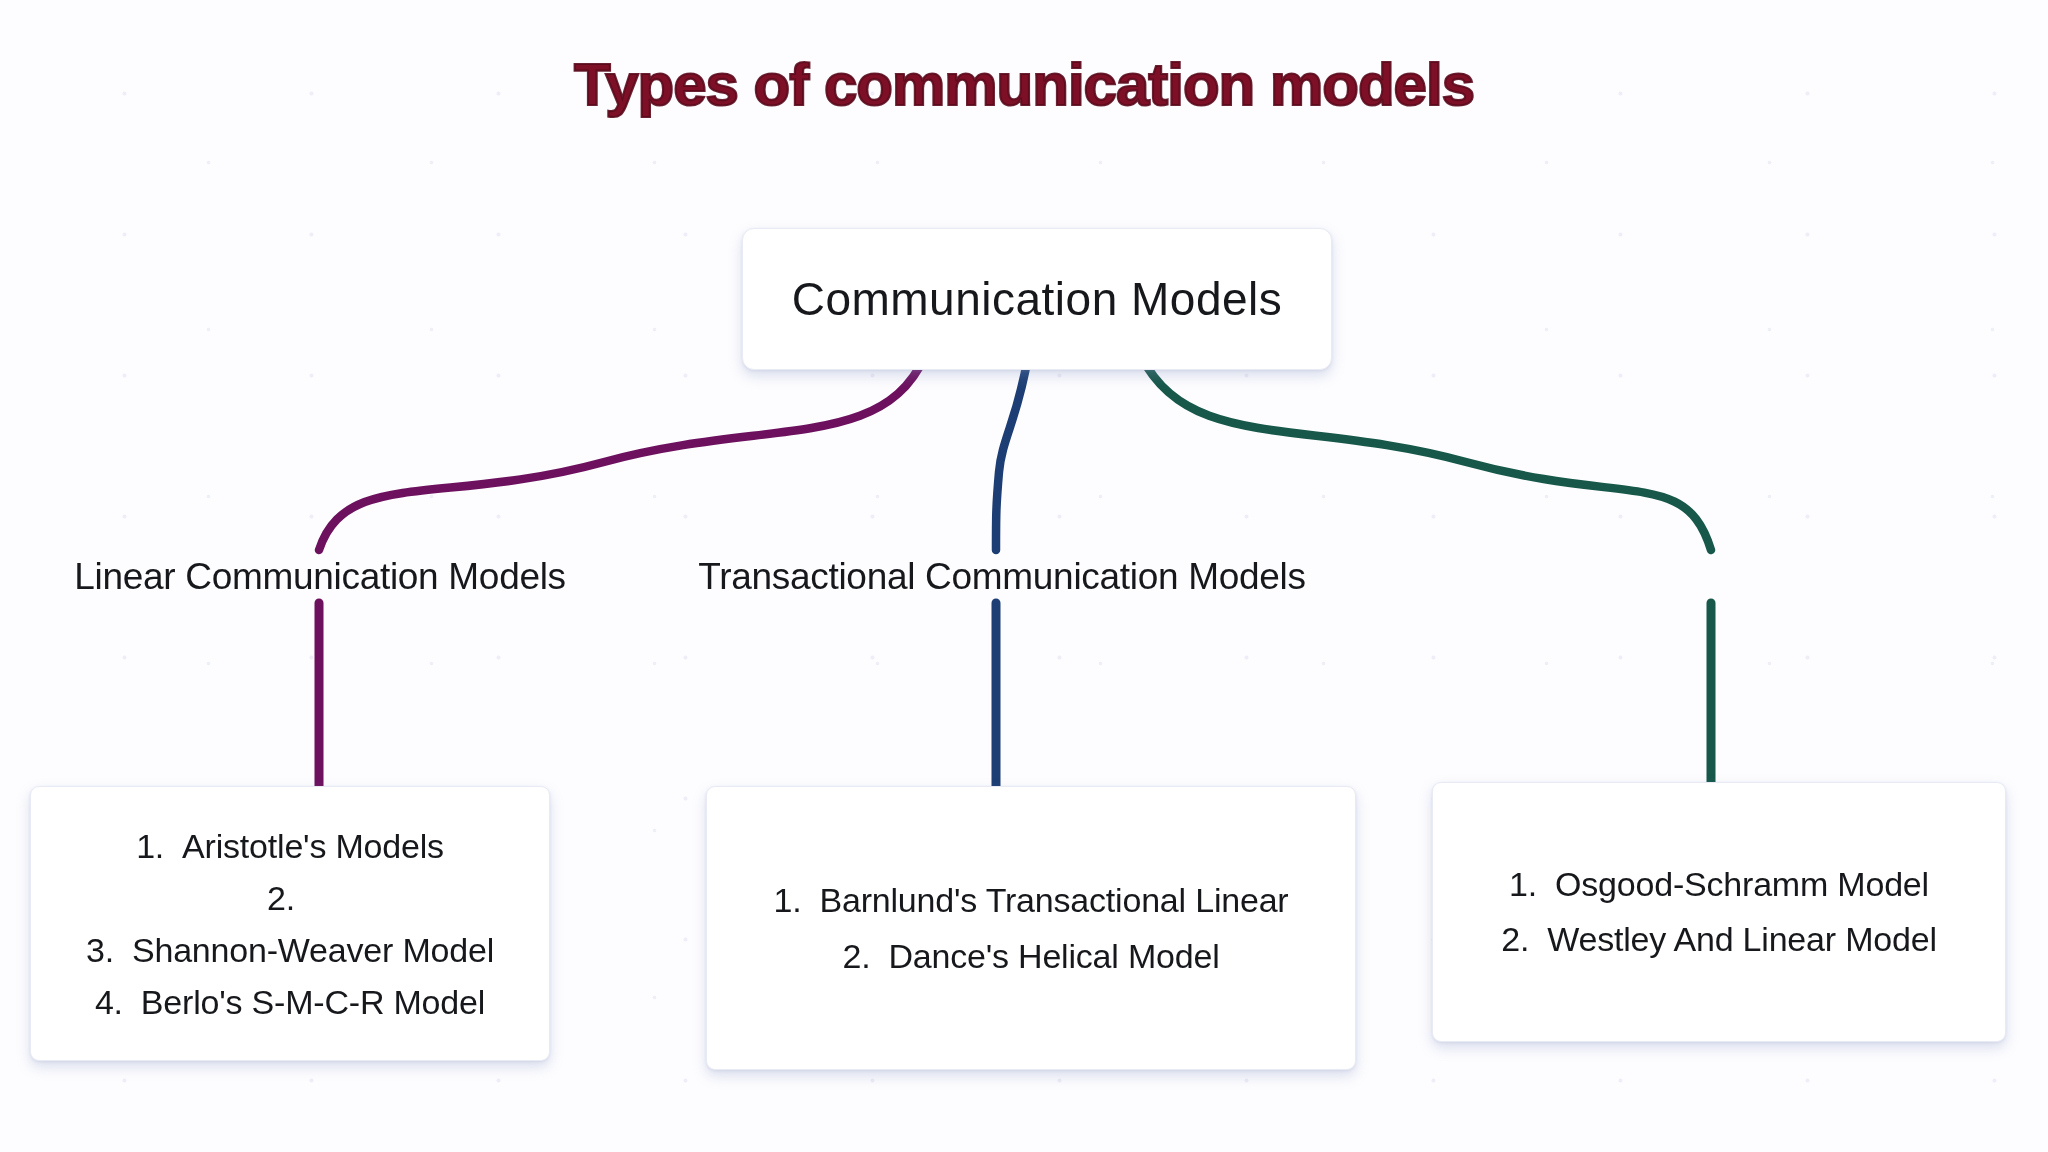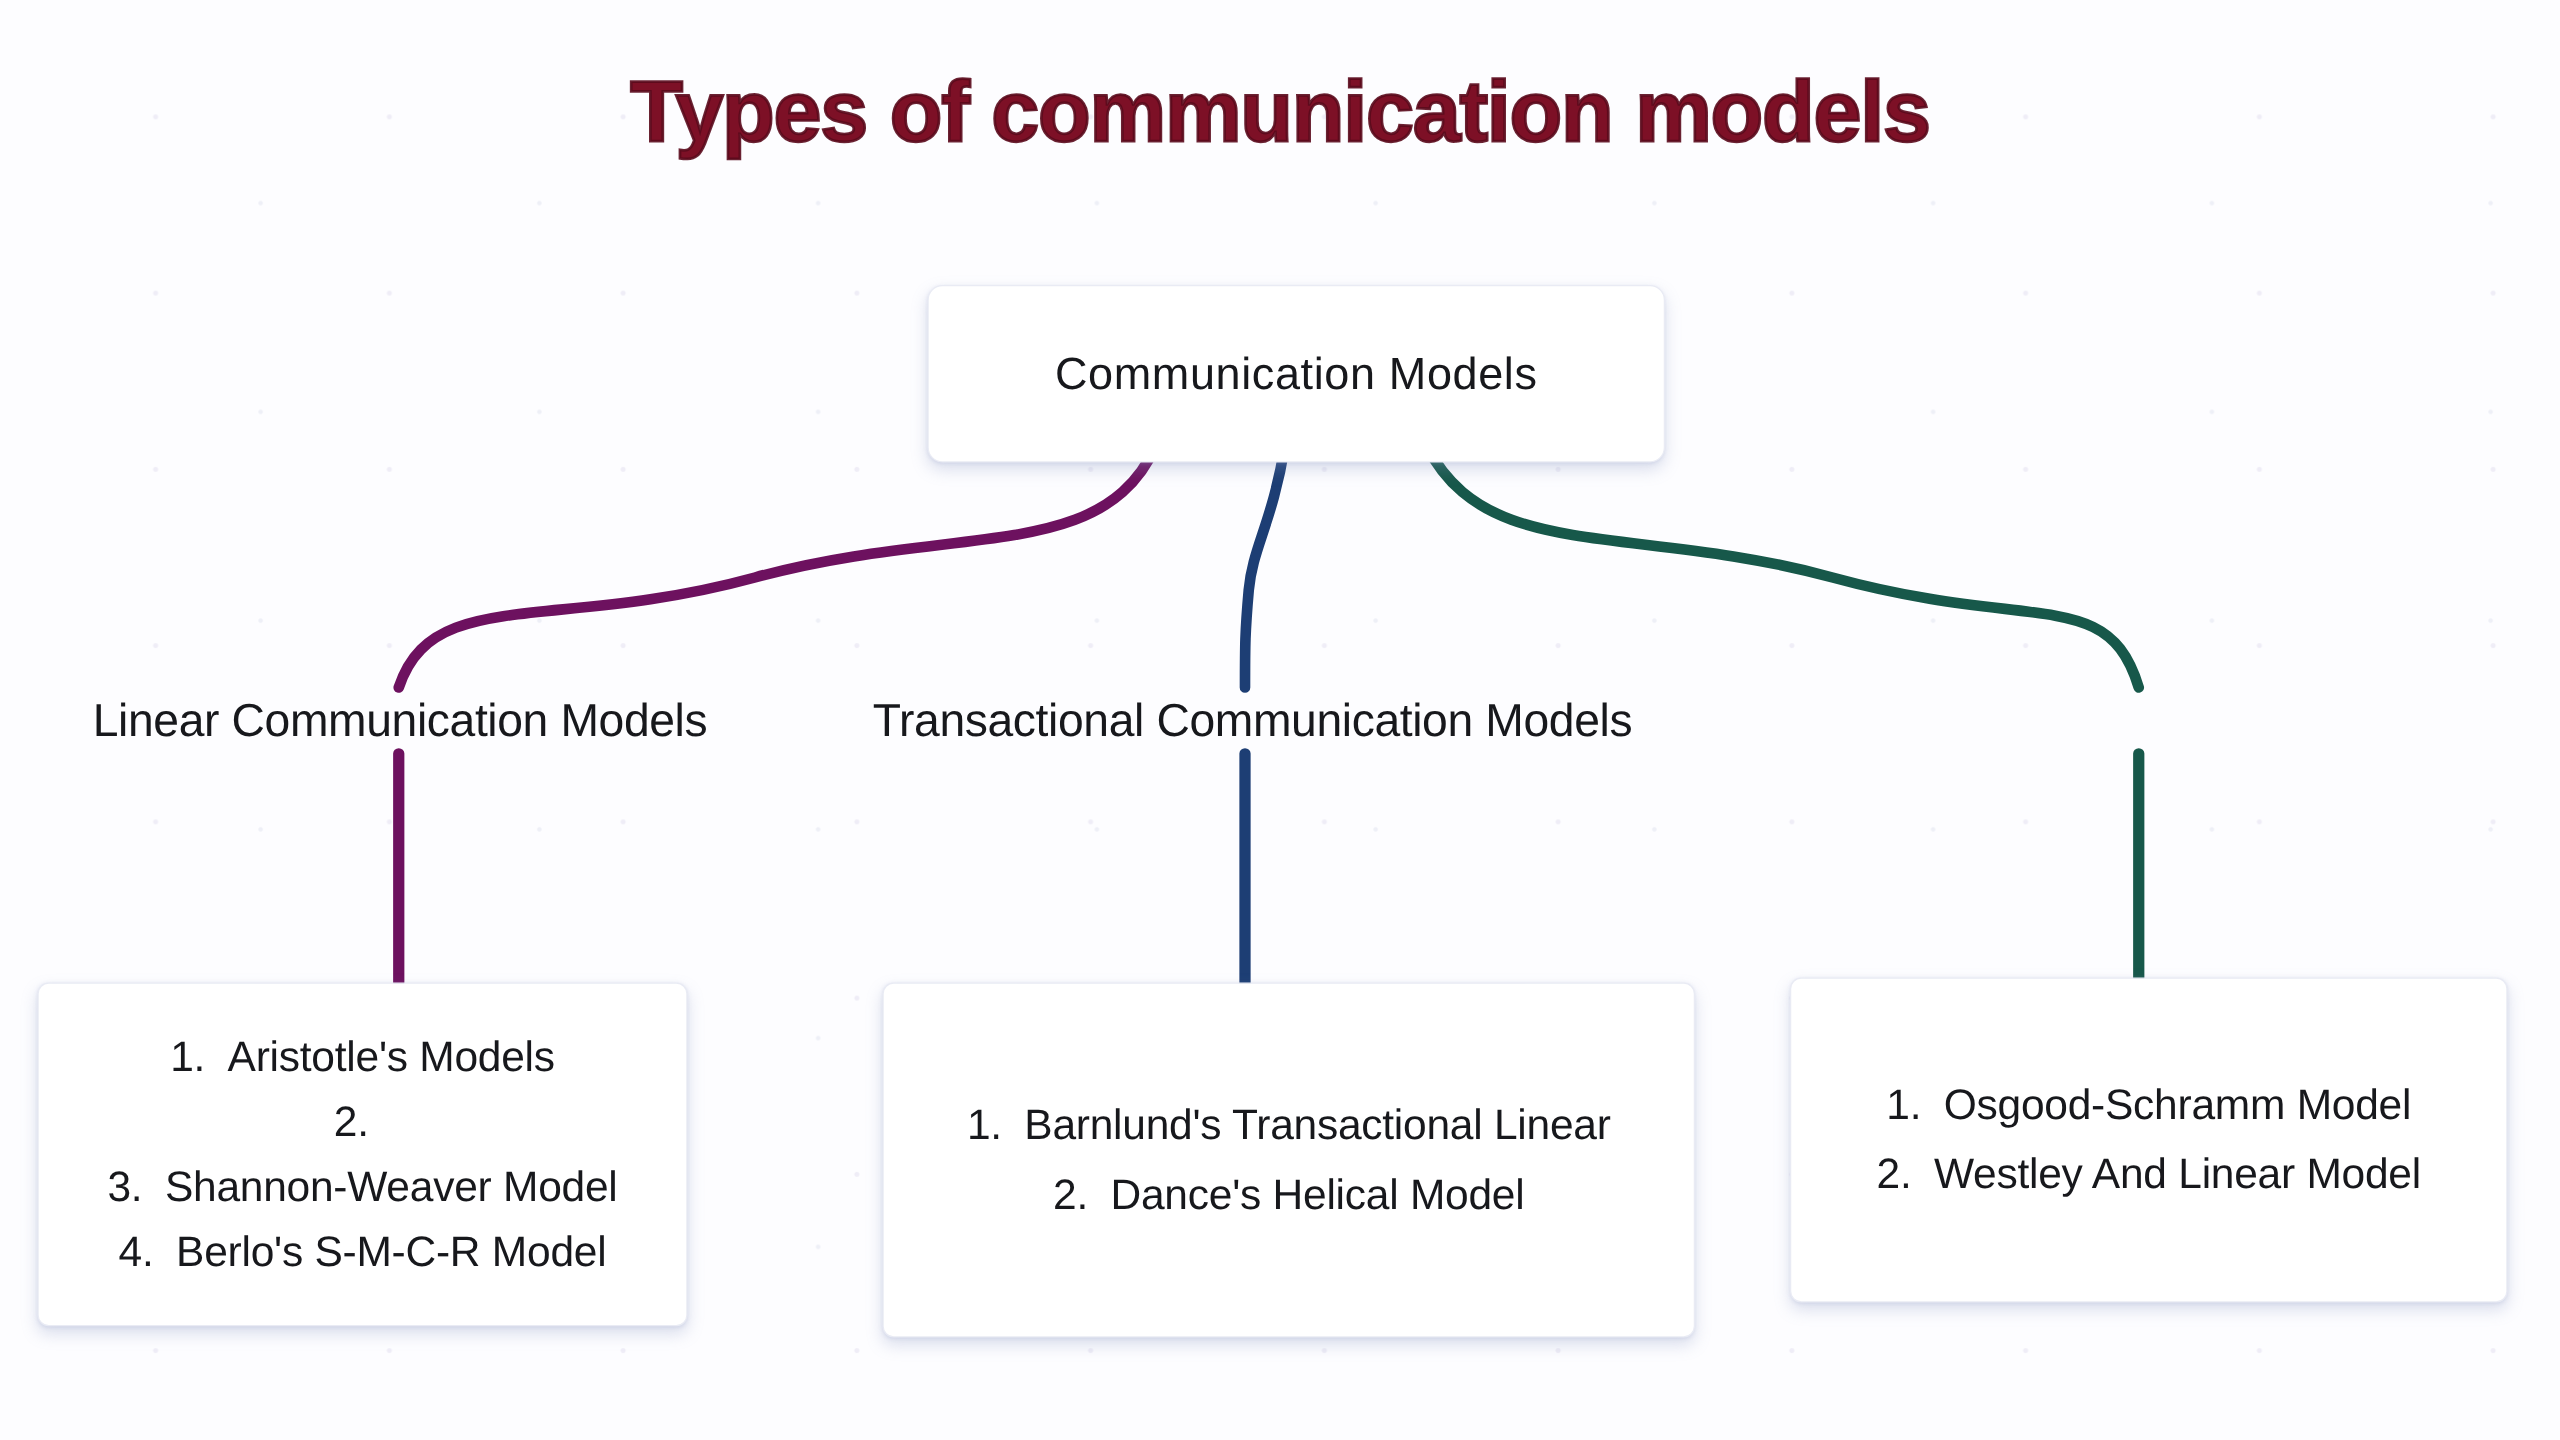--- a/index.html
+++ b/index.html
@@ -9,35 +9,35 @@
     overflow:hidden;
     font-family:"Liberation Sans", sans-serif;
     background:
       radial-gradient(circle, rgba(185,175,215,0.20) 1.6px, transparent 2.4px) 31px 23px / 187px 141px,
       radial-gradient(circle, rgba(160,170,205,0.16) 1.4px, transparent 2.2px) 97px 79px / 223px 167px,
       #fdfdff;
   }
   .title{
     position:absolute;top:50px;left:0;width:100%;
     text-align:center;
-    font-size:69px;font-weight:bold;letter-spacing:-1px;
+    font-size:60px;font-weight:bold;letter-spacing:-1px;
     -webkit-text-stroke:2.2px rgba(90,10,28,0.9);
   }
   .connector-svg{position:absolute;left:0;top:0;z-index:1;}
   .node-box{
     position:absolute;z-index:2;
     background:#ffffff;
     border:1.5px solid #e9ebf4;
     border-radius:12px;
     box-shadow:0 6px 13px rgba(130,145,190,0.28), 0 1px 3px rgba(140,150,195,0.18);
     display:flex;align-items:center;justify-content:center;
   }
   .root-node{
     left:742px;top:228px;width:588px;height:140px;
-    font-size:36px;font-weight:500;color:#17181c;letter-spacing:0.5px;
+    font-size:46px;font-weight:500;color:#17181c;letter-spacing:0.5px;
   }
   .branch-label{
     position:absolute;z-index:2;
     transform:translate(-50%,-50%);
     font-size:37px;font-weight:500;color:#17181c;
     white-space:nowrap;letter-spacing:-0.3px;
   }
   .list-box{
     flex-direction:column;
     color:#17181c;

